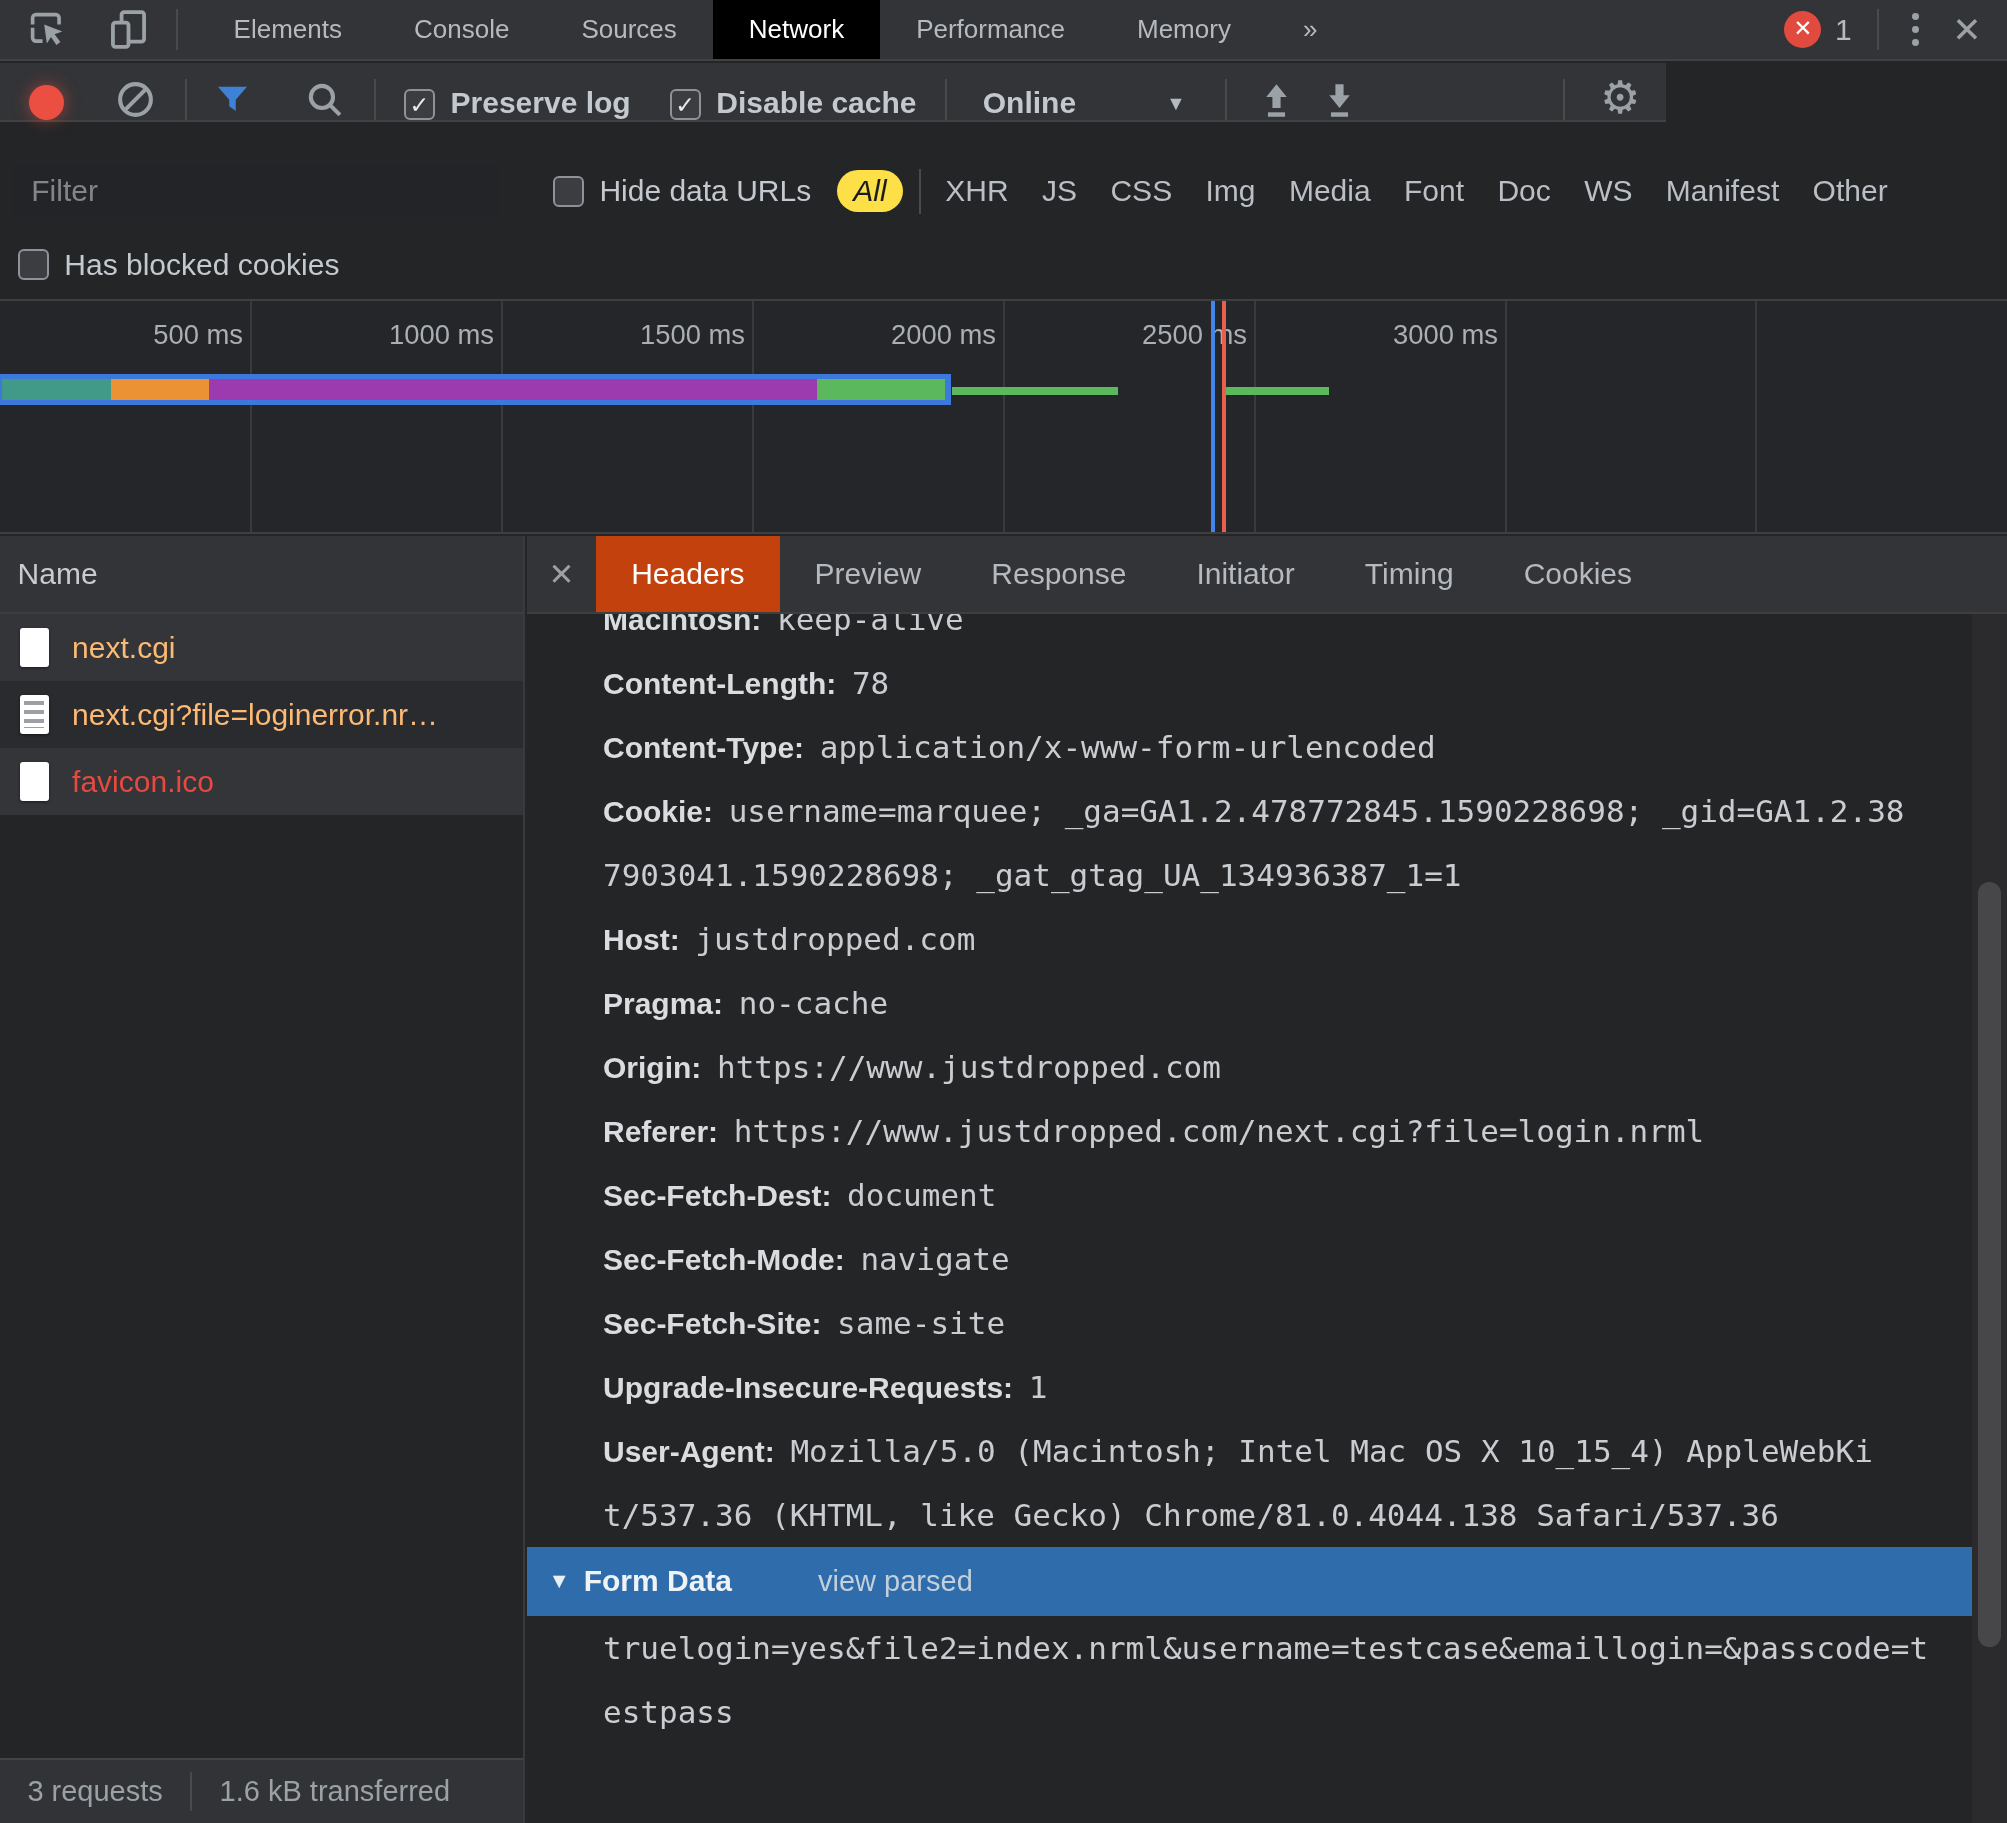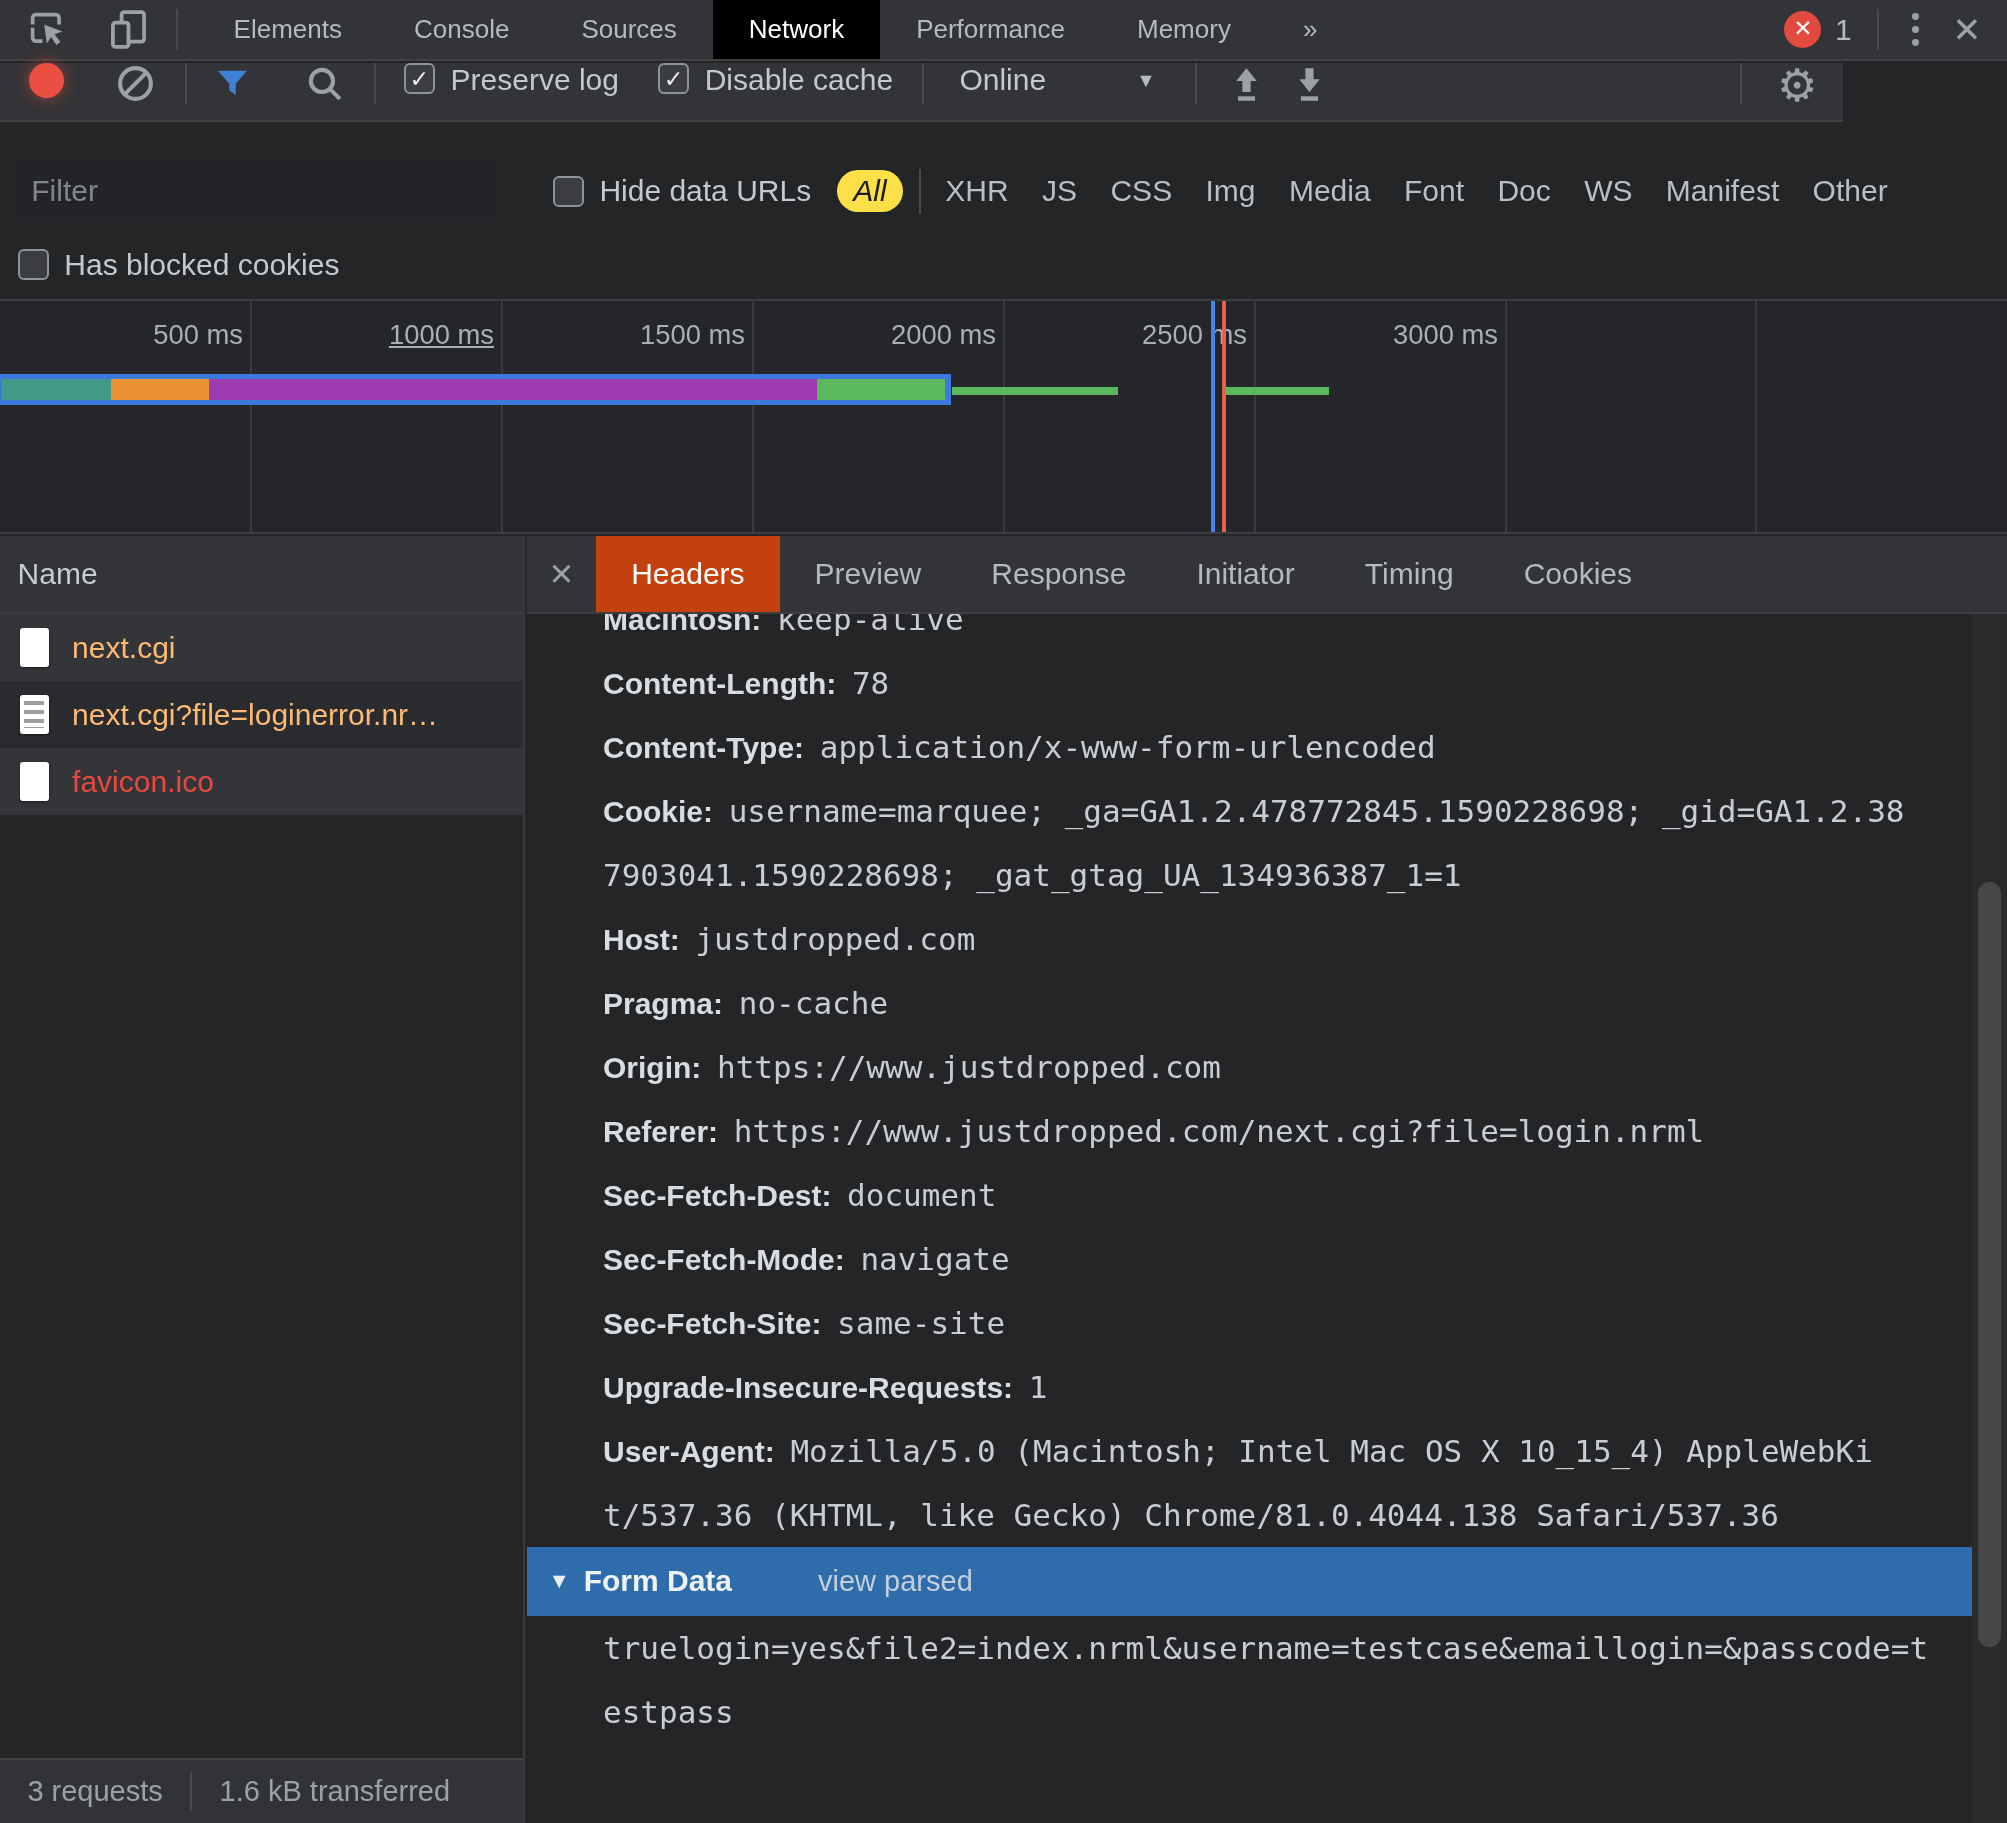--- a/index.html
+++ b/index.html
@@ -34,23 +34,23 @@
     display:flex; align-items:center; justify-content:center; flex:0 0 auto;
   }
   .badge-x { color:#fff; font-size:22.5px; font-weight:bold; line-height:1; }
   .error-count { font-size:30px; color:#b4bac0; margin:0 25.5px 0 13.7px; }
   .kebab { display:flex; flex-direction:column; gap:5.9px; margin:0 33px; }
   .kebab i { width:6.9px; height:6.9px; border-radius:50%; background:#9aa1a7; }
   .closex { font-size:35px; color:#9aa1a7; margin-right:25.5px; line-height:1; }
 
   
   .toolbar {
-    position:absolute; top:63px; left:0; width:1843px; height:59px;
+    position:absolute; top:63px; left:0; width:1666px; height:59px;
     background:#333437; border-bottom:2px solid #414144;
-    display:flex; align-items:flex-start;
+    display:flex; align-items:flex-end;font-weight:bold;
   }
   .rec-dot {
     width:35px; height:35px; border-radius:50%; background:#ea4f42;
     box-shadow:0 0 15.7px rgba(234,79,66,.55); margin-left:29px; flex:0 0 auto;
   }
   .tb-icon { margin-left:51px; flex:0 0 auto; display:flex; }
   .toolbar .vdiv { margin:0 9.8px 0 29px; }
   .checkbox {
     width:31px; height:31px; border:2.9px solid #8d9398; border-radius:5.9px;
     background:#3c3d40; display:inline-flex; align-items:center; justify-content:center;
@@ -277,21 +277,21 @@
 
   <div class="cookiesbar">
     <span class="checkbox"></span>
     <span class="cb-label">Has blocked cookies</span>
   </div>
 
   <div class="overview" id="overview">
       <div class="gridline" style="left: 250px;"></div>
       <div class="tick-label" style="left: 76px;">500 ms</div>
       <div class="gridline" style="left: 501px;"></div>
-      <div class="tick-label" style="left: 327px; text-decoration: underline;">1000 ms</div>
+      <div class="tick-label" style="left: 327px;">1000 ms</div>
       <div class="gridline" style="left: 752px;"></div>
       <div class="tick-label" style="left: 578px;">1500 ms</div>
       <div class="gridline" style="left: 1003px;"></div>
       <div class="tick-label" style="left: 829px;">2000 ms</div>
       <div class="gridline" style="left: 1254px;"></div>
       <div class="tick-label" style="left: 1080px;">2500 ms</div>
       <div class="gridline" style="left: 1505px;"></div>
       <div class="tick-label" style="left: 1331px;">3000 ms</div>
       <div class="gridline" style="left: 1755px;"></div>
       <div class="wf-main" style="left: 0px; width: 951px; background: rgb(61, 121, 221);">

